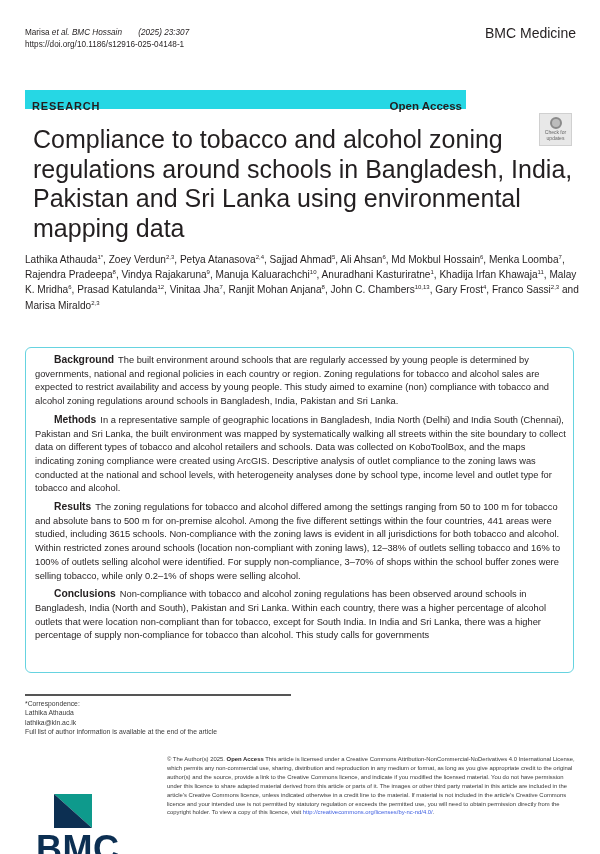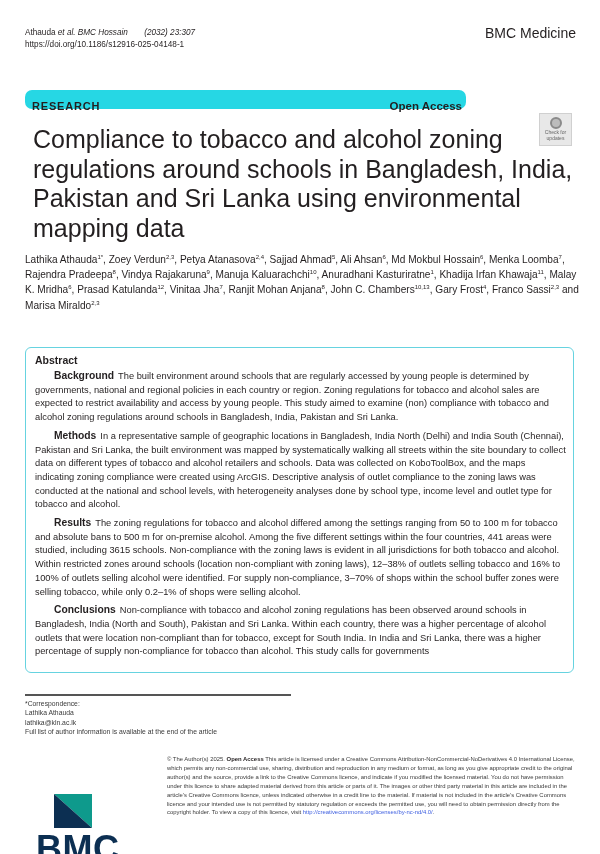--- a/index.html
+++ b/index.html
@@ -2,21 +2,21 @@
 <html><head>
 <meta charset="utf-8">
 <style>
   html, body { margin: 0; padding: 0; background: #ffffff; }
   body { width: 600px; height: 854px; position: relative; overflow: hidden; font-family: "Liberation Sans", sans-serif; color: #231f20; }
   .abs { position: absolute; }
   .running-head { left: 25px; top: 27px; font-size: 8.2px; line-height: 12px; color: #231f20; }
   .running-head .jrnl-italic { font-style: italic; }
   .running-head .yr { font-style: italic; margin-left: 14px; }
   .journal-name { right: 24px; top: 25px; font-size: 14px; color: #231f20; }
-  .banner { left: 25px; top: 90px; width: 441px; height: 19px; background: #26d7e4; border-radius: 7px; display: flex; justify-content: space-between; align-items: center; padding: 12px 4px 0 7px; box-sizing: border-box; }
+  .banner { left: 25px; top: 90px; width: 441px; height: 19px; background: #26d7e4; border-radius: 0; display: flex; justify-content: space-between; align-items: center; padding: 12px 4px 0 7px; box-sizing: border-box; }
   .banner .label { font-weight: bold; font-size: 11px; letter-spacing: 0.8px; color: #231f20; }
   .banner .oa { font-weight: bold; font-size: 11.5px; color: #231f20; }
   .check-badge { left: 539px; top: 113px; width: 33px; height: 33px; background: #e8e8e8; border: 1px solid #d0d0d0; box-sizing: border-box; display: flex; flex-direction: column; align-items: center; justify-content: flex-start; padding-top: 3px; }
   .check-badge .circle { width: 12px; height: 12px; border-radius: 50%; border: 2px solid #8a8a8a; box-sizing: border-box; background: #bcbcbc; }
   .check-badge .txt { font-size: 5px; line-height: 5.5px; color: #666; text-align: center; margin-top: 1px; }
   .title { left: 25px; top: 117px; width: 560px; font-size: 25px; line-height: 29.5px; color: #231f20; font-weight: normal; }
   .authors { left: 25px; top: 252px; width: 560px; font-size: 10.1px; line-height: 15.2px; color: #231f20; }
   .authors sup { font-size: 6px; vertical-align: 4px; line-height: 0; }
   .abstract-box { left: 25px; top: 347px; width: 549px; height: 326px; border: 1.5px solid #66d3e0; border-radius: 6px; box-sizing: border-box; padding: 5px 7px 0 9px; }
   .abstract-box h2 { margin: 0 0 2px 0; font-size: 10.5px; font-weight: bold; line-height: 14px; }
@@ -29,23 +29,23 @@
   .bmc-logo .word { font-family: "Liberation Sans", sans-serif; font-weight: bold; font-size: 36px; color: #0c2f52; margin-left: 10px; letter-spacing: 0.5px; }
   .license { left: 167px; top: 755px; width: 410px; font-size: 5.9px; line-height: 8.9px; color: #3a3a3a; }
   .license .oa { font-weight: bold; color: #231f20; }
   .license .link { color: #3d5ee0; }
 </style>
 </head>
 <body>
 
 <div class="abs running-head">
   <div>
-    <span>Athauda</span>
+    <span>Marisa</span>
     <span class="jrnl-italic">et al. BMC Hossain</span>
-    <span class="yr">(2032) 23:307</span>
+    <span class="yr">(2025) 23:307</span>
   </div>
   <div>https://doi.org/10.1186/s12916-025-04148-1</div>
 </div>
 
 <div class="abs journal-name">BMC Medicine</div>
 
 <div class="abs banner">
   <span class="label">RESEARCH</span>
   <span class="oa">Open Access</span>
 </div>
@@ -56,21 +56,20 @@
     <div>Check for</div>
     <div>updates</div>
   </div>
 </div>
 
 <h1 class="abs title" style="margin:8px;">Compliance to tobacco and alcohol zoning regulations around schools in Bangladesh, India, Pakistan and Sri Lanka using environmental mapping data</h1>
 
 <div class="abs authors" id="author-list"><span>Lathika Athauda</span><sup>1*</sup>, <span>Zoey Verdun</span><sup>2,3</sup>, <span>Petya Atanasova</span><sup>2,4</sup>, <span>Sajjad Ahmad</span><sup>5</sup>, <span>Ali Ahsan</span><sup>6</sup>, <span>Md Mokbul Hossain</span><sup>6</sup>, <span>Menka Loomba</span><sup>7</sup>, <span>Rajendra Pradeepa</span><sup>8</sup>, <span>Vindya Rajakaruna</span><sup>9</sup>, <span>Manuja Kaluarachchi</span><sup>10</sup>, <span>Anuradhani Kasturiratne</span><sup>1</sup>, <span>Khadija Irfan Khawaja</span><sup>11</sup>, <span>Malay K. Mridha</span><sup>6</sup>, <span>Prasad Katulanda</span><sup>12</sup>, <span>Vinitaa Jha</span><sup>7</sup>, <span>Ranjit Mohan Anjana</span><sup>8</sup>, <span>John C. Chambers</span><sup>10,13</sup>, <span>Gary Frost</span><sup>4</sup>, <span>Franco Sassi</span><sup>2,3</sup> and <span>Marisa Miraldo</span><sup>2,3</sup></div>
 
 <div class="abs abstract-box">
-  <h2>Abstract</h2>
   <p><span class="head">Background</span><span>The built environment around schools that are regularly accessed by young people is determined by governments, national and regional policies in each country or region. Zoning regulations for tobacco and alcohol sales are expected to restrict availability and access by young people. This study aimed to examine (non) compliance with tobacco and alcohol zoning regulations around schools in Bangladesh, India, Pakistan and Sri Lanka.</span></p>
   <p><span class="head">Methods</span><span>In a representative sample of geographic locations in Bangladesh, India North (Delhi) and India South (Chennai), Pakistan and Sri Lanka, the built environment was mapped by systematically walking all streets within the site boundary to collect data on different types of tobacco and alcohol retailers and schools. Data was collected on KoboToolBox, and the maps indicating zoning compliance were created using ArcGIS. Descriptive analysis of outlet compliance to the zoning laws was conducted at the national and school levels, with heterogeneity analyses done by school type, income level and outlet type for tobacco and alcohol.</span></p>
   <p><span class="head">Results</span><span>The zoning regulations for tobacco and alcohol differed among the settings ranging from 50 to 100 m for tobacco and absolute bans to 500 m for on-premise alcohol. Among the five different settings within the four countries, 441 areas were studied, including 3615 schools. Non-compliance with the zoning laws is evident in all jurisdictions for both tobacco and alcohol. Within restricted zones around schools (location non-compliant with zoning laws), 12–38% of outlets selling tobacco and 16% to 100% of outlets selling alcohol were identified. For supply non-compliance, 3–70% of shops within the school buffer zones were selling tobacco, while only 0.2–1% of shops were selling alcohol.</span></p>
   <p><span class="head">Conclusions</span><span>Non-compliance with tobacco and alcohol zoning regulations has been observed around schools in Bangladesh, India (North and South), Pakistan and Sri Lanka. Within each country, there was a higher percentage of alcohol outlets that were location non-compliant than for tobacco, except for South India. In India and Sri Lanka, there was a higher percentage of supply non-compliance for tobacco than alcohol. This study calls for governments</span></p>
 </div>
 
 <div class="abs rule"></div>
 <div class="abs corr">
   <div>*Correspondence:</div>
   <div>Lathika Athauda</div>

